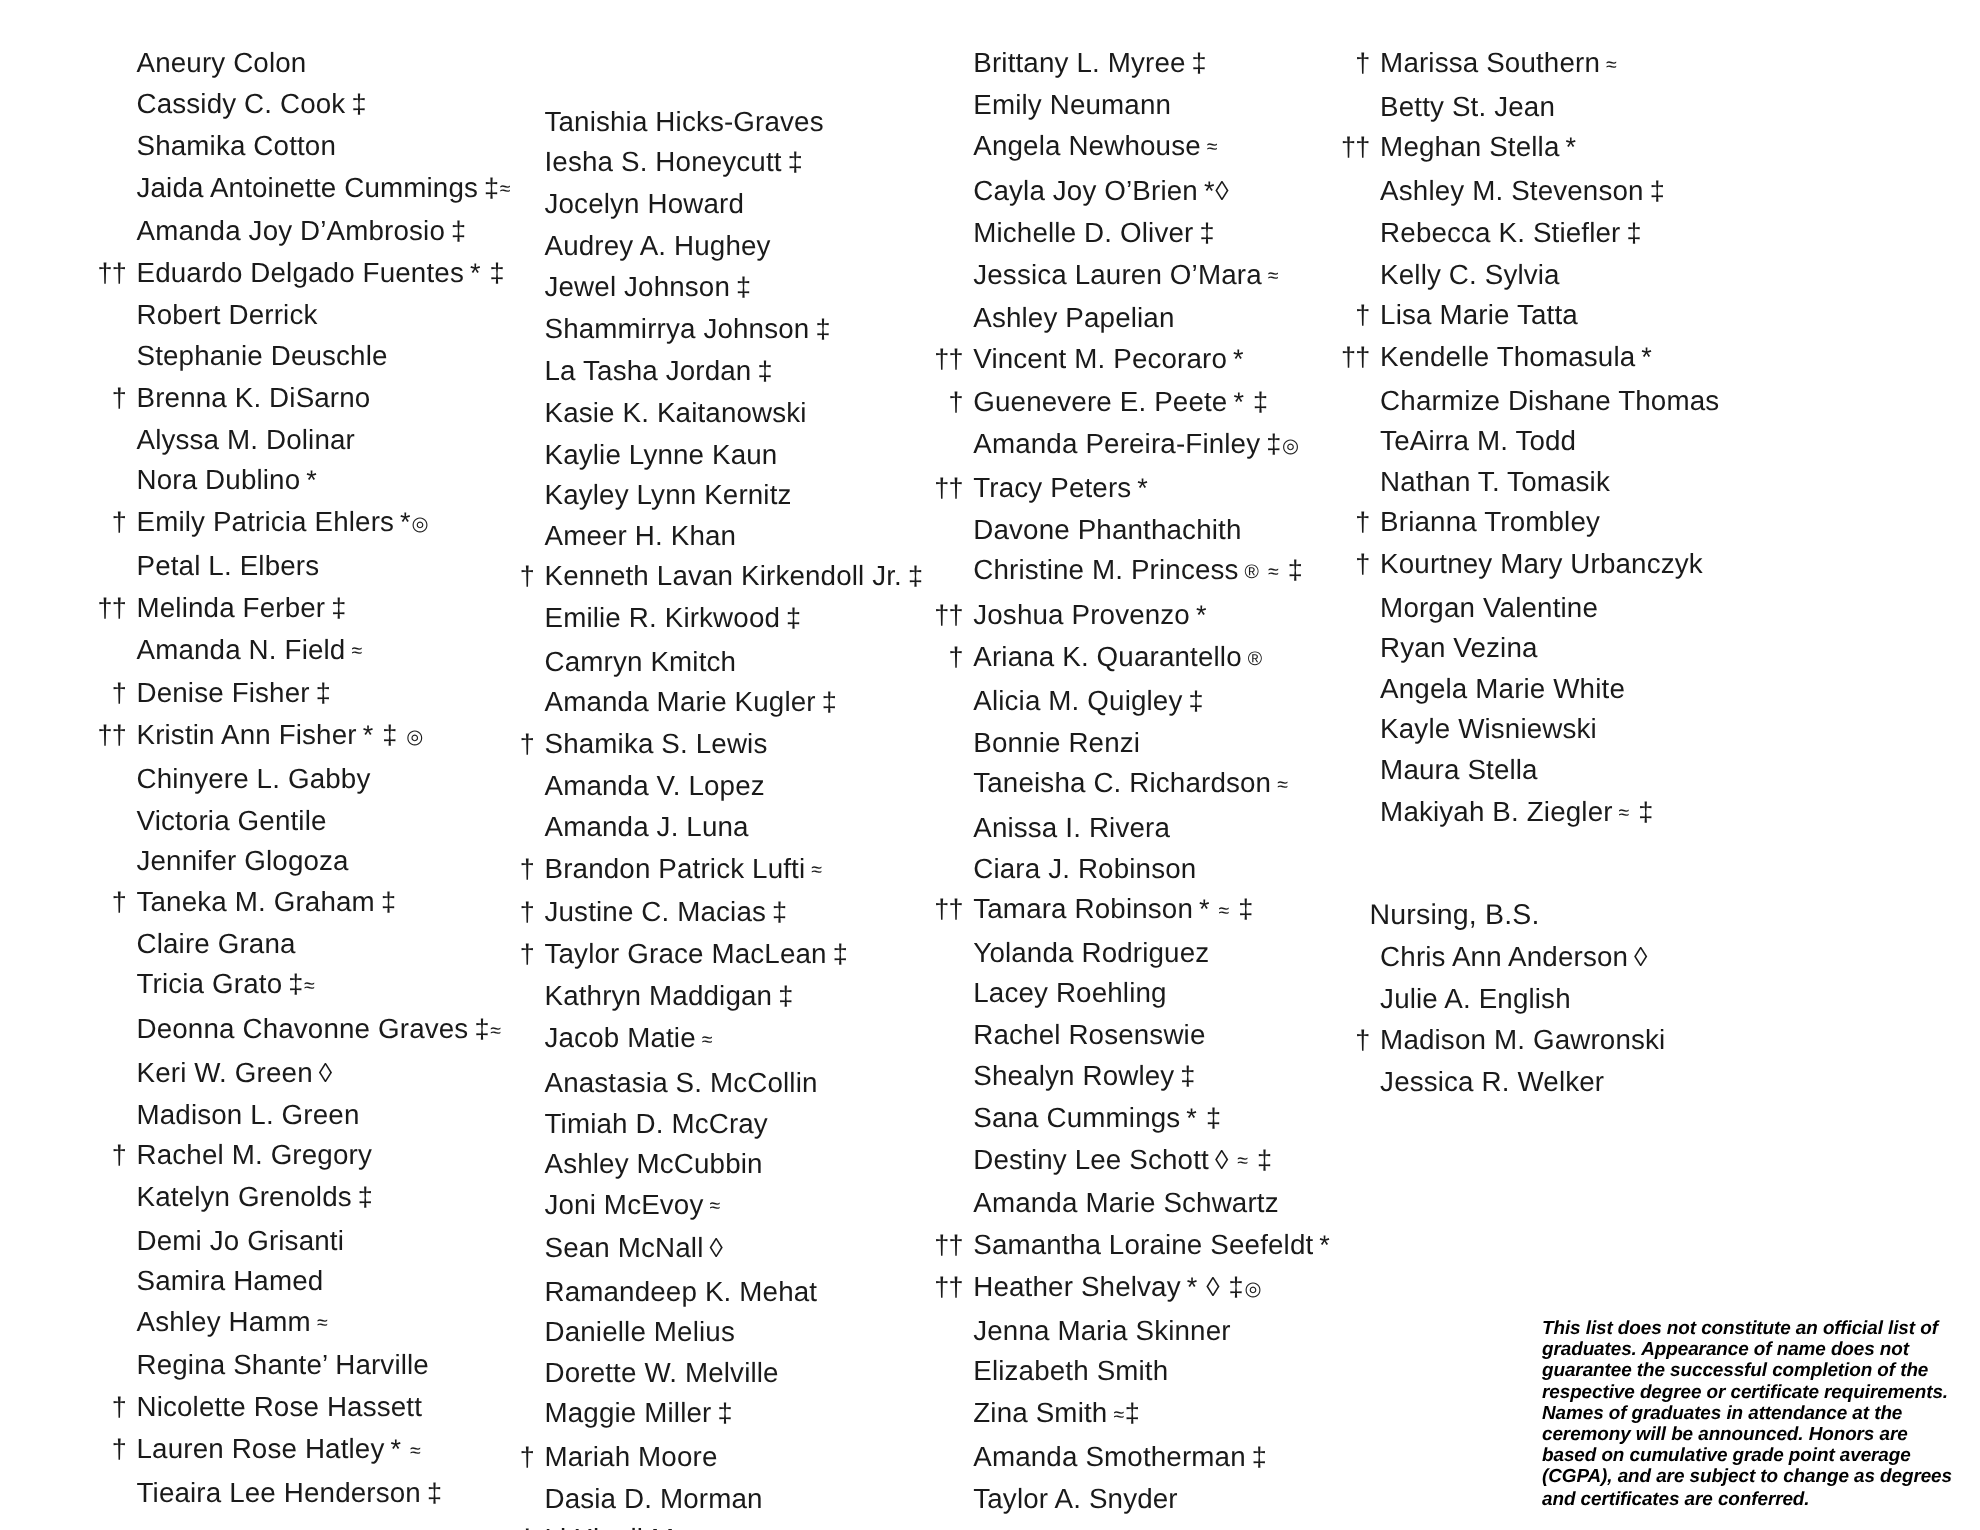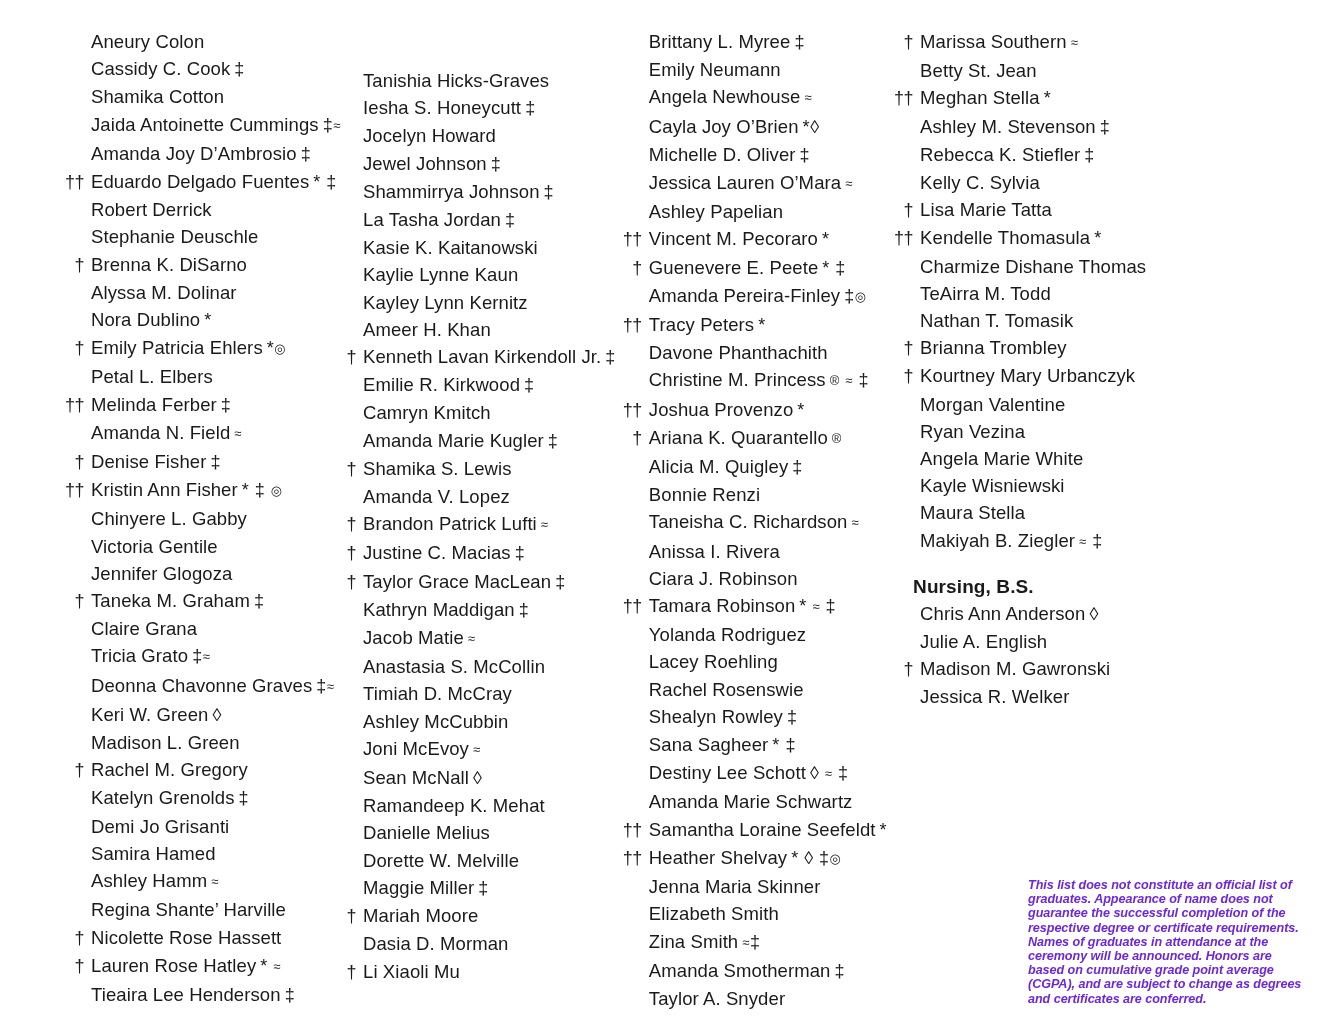--- a/index.html
+++ b/index.html
@@ -64,37 +64,37 @@
     letter-spacing: 0.5px;
   }
   .mark-sm {
     font-size: 13px;
     position: relative;
     top: -1px;
   }
 
   .section-heading {
     font-size: 19px;
-    font-weight: bold;
-    margin-top: 20px;
+    font-weight: normal;
+    margin-top: 44px;
     margin-bottom: 2px;
     padding-left: 26px;
     letter-spacing: 0.1px;
   }
 
   .disclaimer {
     position: absolute;
     left: 1028px;
     top: 878px;
     width: 280px;
     font-size: 12.6px;
     line-height: 14.2px;
     font-style: italic;
     font-weight: bold;
-    color: #6d28d9;
+    color: #000000;
     letter-spacing: -0.05px;
   }
   .disclaimer p { margin: 0; }
 </style>
 </head>
 <body>
 
 <div id="page">
   <div class="columns">
 
@@ -271,20 +271,24 @@
             <span class="dagger"></span>
             <span class="name">Iesha S. Honeycutt</span>
             <span class="marks"><span>‡</span></span>
           </div>
           <div class="entry">
             <span class="dagger"></span>
             <span class="name">Jocelyn Howard</span>
           </div>
           <div class="entry">
             <span class="dagger"></span>
+            <span class="name">Audrey A. Hughey</span>
+          </div>
+          <div class="entry">
+            <span class="dagger"></span>
             <span class="name">Jewel Johnson</span>
             <span class="marks"><span>‡</span></span>
           </div>
           <div class="entry">
             <span class="dagger"></span>
             <span class="name">Shammirrya Johnson</span>
             <span class="marks"><span>‡</span></span>
           </div>
           <div class="entry">
             <span class="dagger"></span>
@@ -326,20 +330,24 @@
             <span class="name">Amanda Marie Kugler</span>
             <span class="marks"><span>‡</span></span>
           </div>
           <div class="entry">
             <span class="dagger">†</span>
             <span class="name">Shamika S. Lewis</span>
           </div>
           <div class="entry">
             <span class="dagger"></span>
             <span class="name">Amanda V. Lopez</span>
+          </div>
+          <div class="entry">
+            <span class="dagger"></span>
+            <span class="name">Amanda J. Luna</span>
           </div>
           <div class="entry">
             <span class="dagger">†</span>
             <span class="name">Brandon Patrick Lufti</span>
             <span class="marks"><span class="mark-sm">≈</span></span>
           </div>
           <div class="entry">
             <span class="dagger">†</span>
             <span class="name">Justine C. Macias</span>
             <span class="marks"><span>‡</span></span>
@@ -526,21 +534,21 @@
             <span class="dagger"></span>
             <span class="name">Rachel Rosenswie</span>
           </div>
           <div class="entry">
             <span class="dagger"></span>
             <span class="name">Shealyn  Rowley</span>
             <span class="marks"><span>‡</span></span>
           </div>
           <div class="entry">
             <span class="dagger"></span>
-            <span class="name">Sana Sagheer</span>
+            <span class="name">Sana Cummings</span>
             <span class="marks"><span>*</span><span> </span><span>‡</span></span>
           </div>
           <div class="entry">
             <span class="dagger"></span>
             <span class="name">Destiny Lee Schott</span>
             <span class="marks"><span>◊</span><span> </span><span class="mark-sm">≈</span><span> </span><span>‡</span></span>
           </div>
           <div class="entry">
             <span class="dagger"></span>
             <span class="name">Amanda Marie Schwartz</span>

